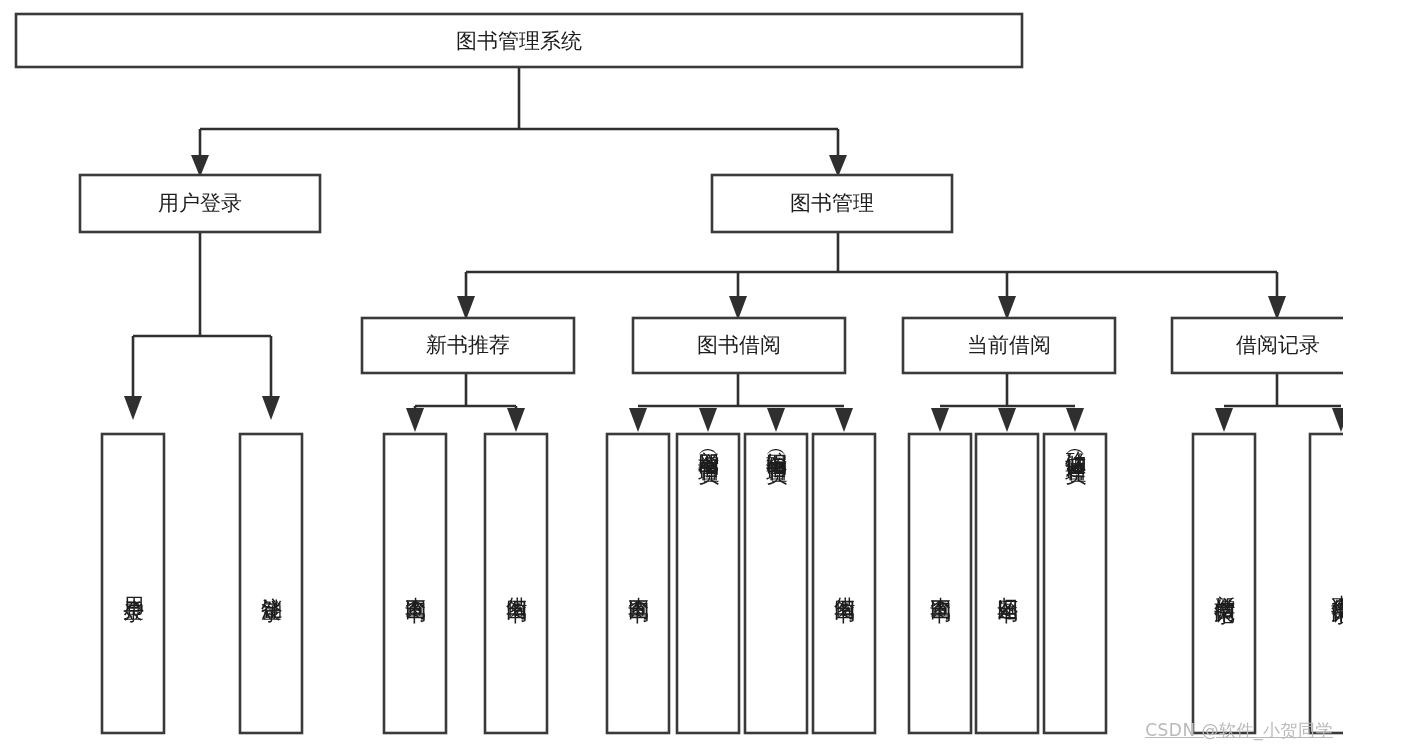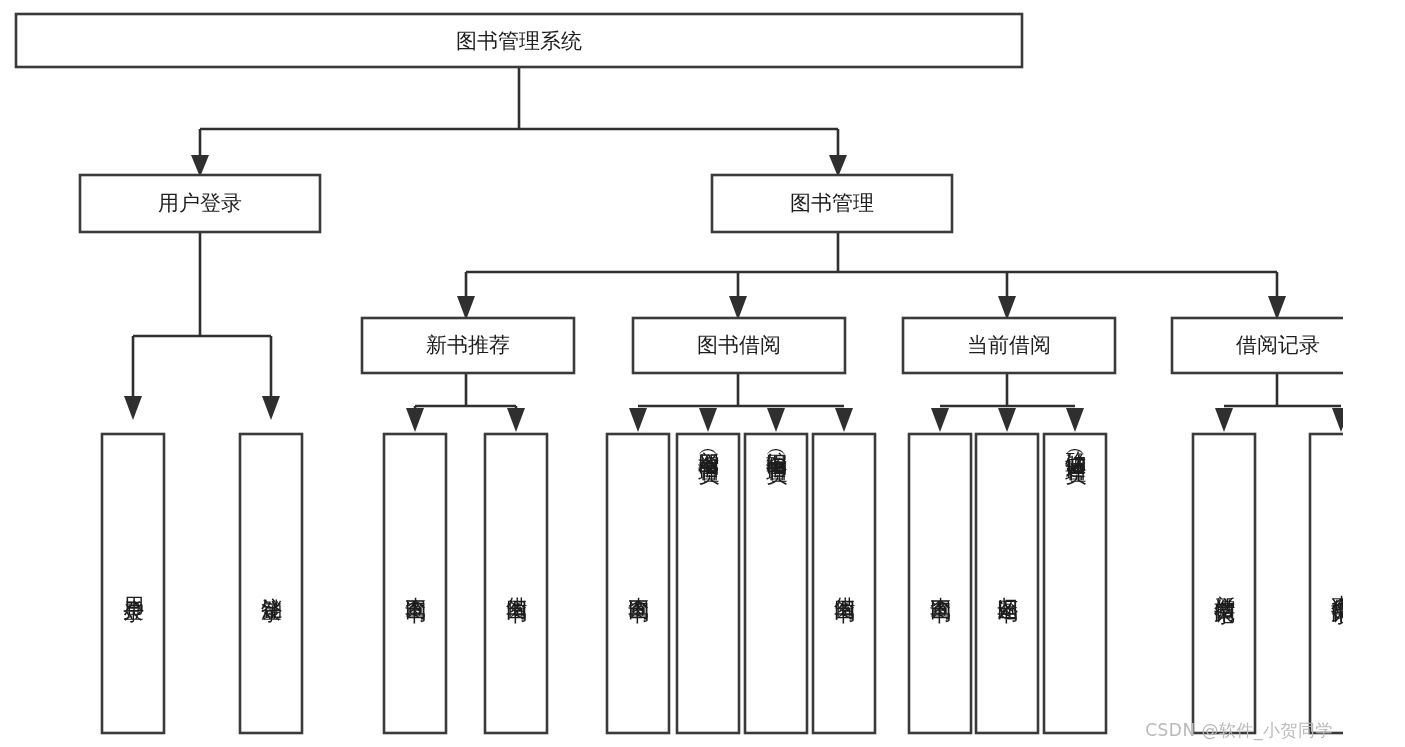--- a/index.html
+++ b/index.html
@@ -70,20 +70,21 @@
   #watermark {
     position: absolute;
     right: 10px;
     bottom: 5px;
     font-family: "DejaVu Sans", "Liberation Sans", sans-serif;
     font-size: 17px;
     color: #b9b9b9;
     letter-spacing: 0.5px;
     white-space: nowrap;
     pointer-events: none;
+    text-decoration: underline;
   }
 </style>
 </head>
 <body>
 
 <div id="diagram-root">
 
   <svg id="tree-svg" viewBox="0 0 1405 747">
 
     <defs>

